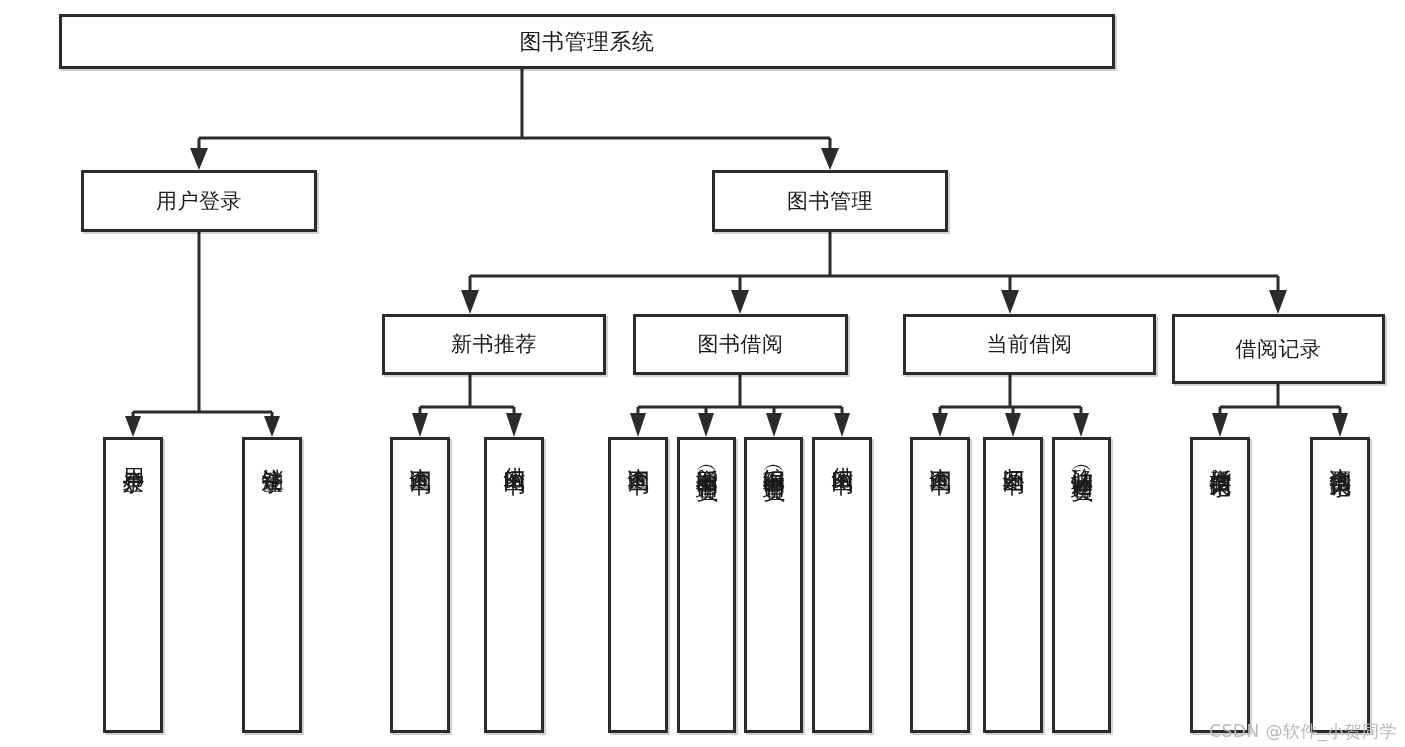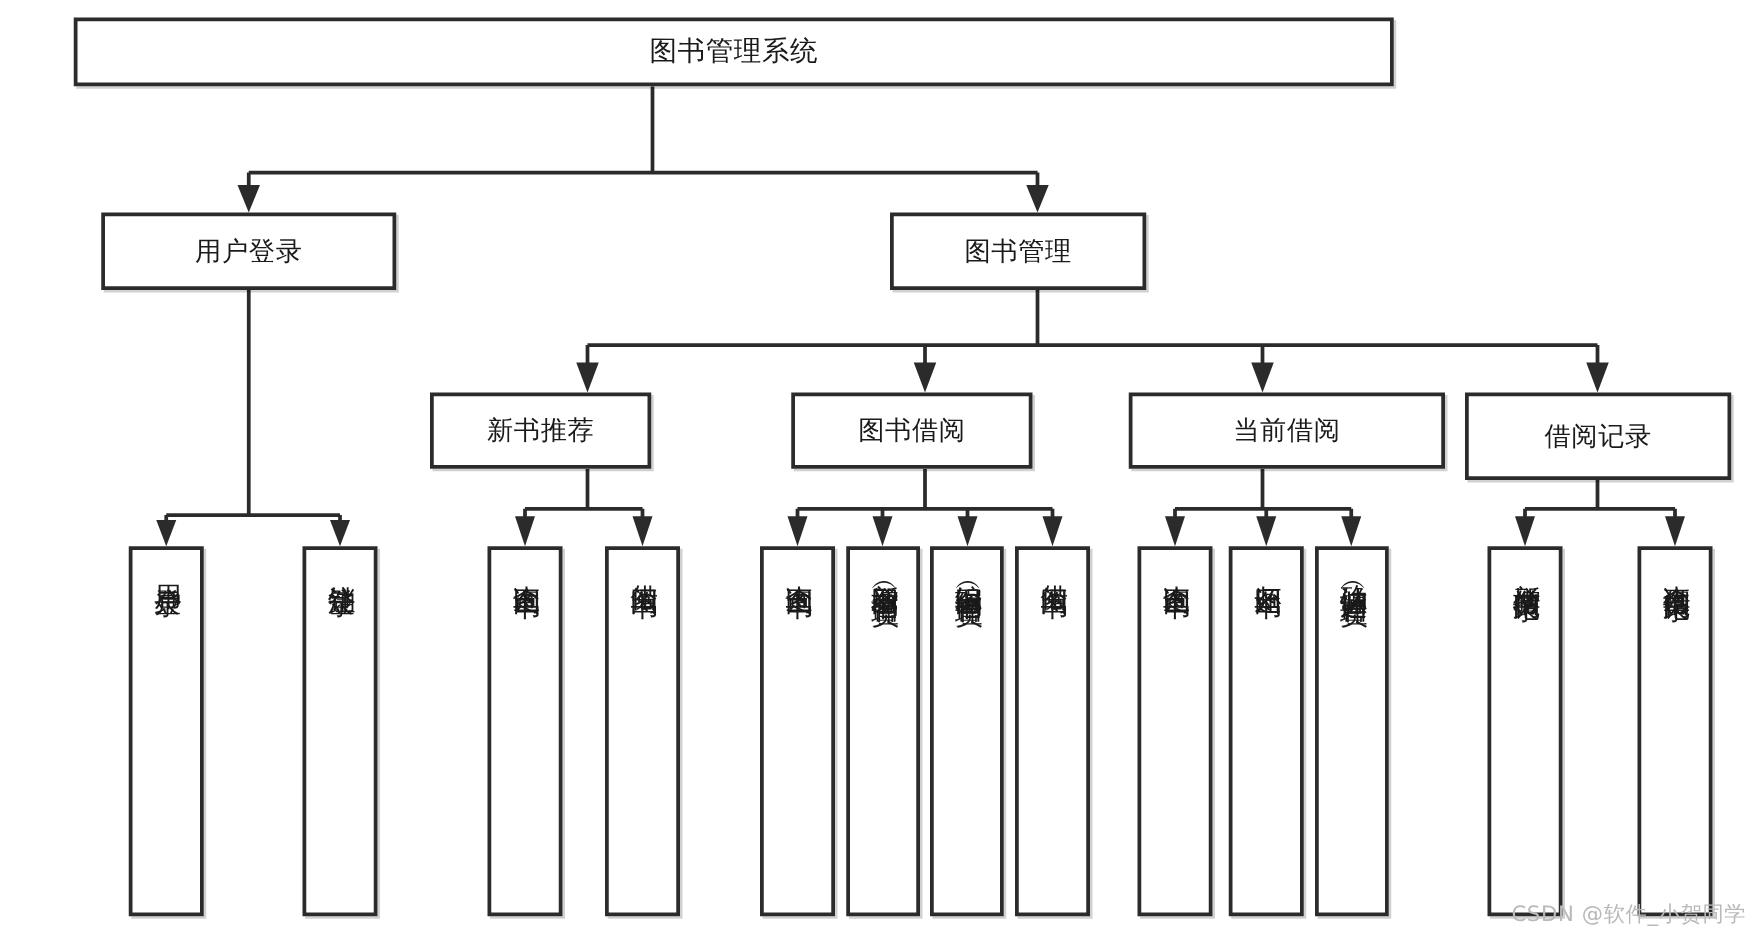--- a/index.html
+++ b/index.html
@@ -132,28 +132,28 @@
     <polygon points="1332,413 1348,413 1340,437"></polygon>
   </svg>
 
   <div class="node h root" style="left:19px;top:14px;width:1056px;height:55px;margin-left:40px;">
     <span class="label">图书管理系统</span>
   </div>
 
   <div class="node h" style="left:81px;top:170px;width:236px;height:62px;">
     <span class="label">用户登录</span>
   </div>
-  <div class="node h" style="left:712px;top:170px;width:205px;height:62px;">
+  <div class="node h" style="left:712px;top:170px;width:236px;height:62px;">
     <span class="label">图书管理</span>
   </div>
 
-  <div class="node h" style="left:344px;top:314px;width:177px;height:61px;">
+  <div class="node h" style="left:382px;top:314px;width:224px;height:61px;">
     <span class="label">新书推荐</span>
   </div>
-  <div class="node h" style="left:633px;top:314px;width:193px;height:61px;">
+  <div class="node h" style="left:633px;top:314px;width:215px;height:61px;">
     <span class="label">图书借阅</span>
   </div>
   <div class="node h" style="left:903px;top:314px;width:253px;height:61px;">
     <span class="label">当前借阅</span>
   </div>
   <div class="node h" style="left:1172px;top:314px;width:213px;height:70px;">
     <span class="label">借阅记录</span>
   </div>
 
   <div class="node v" style="left:103px;top:437px;width:60px;height:296px;">

